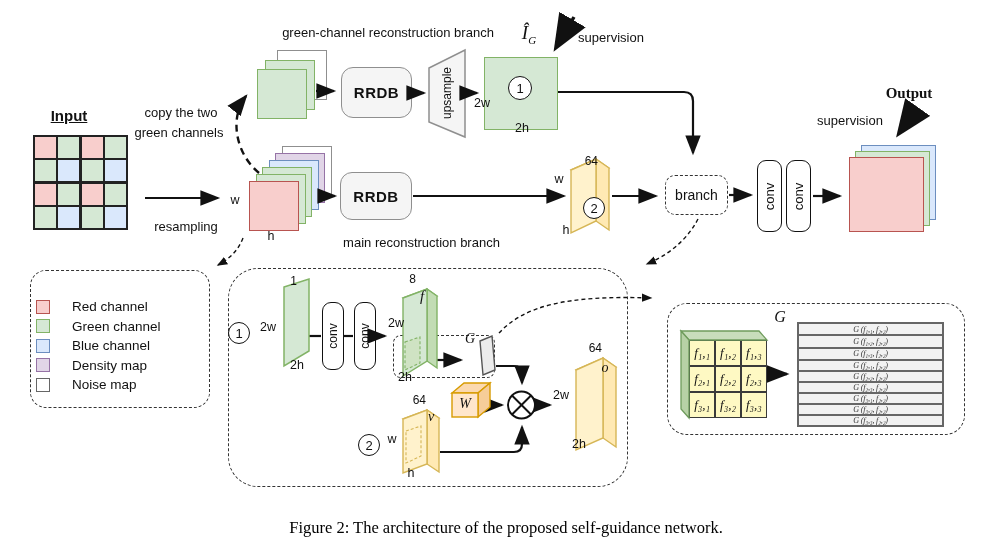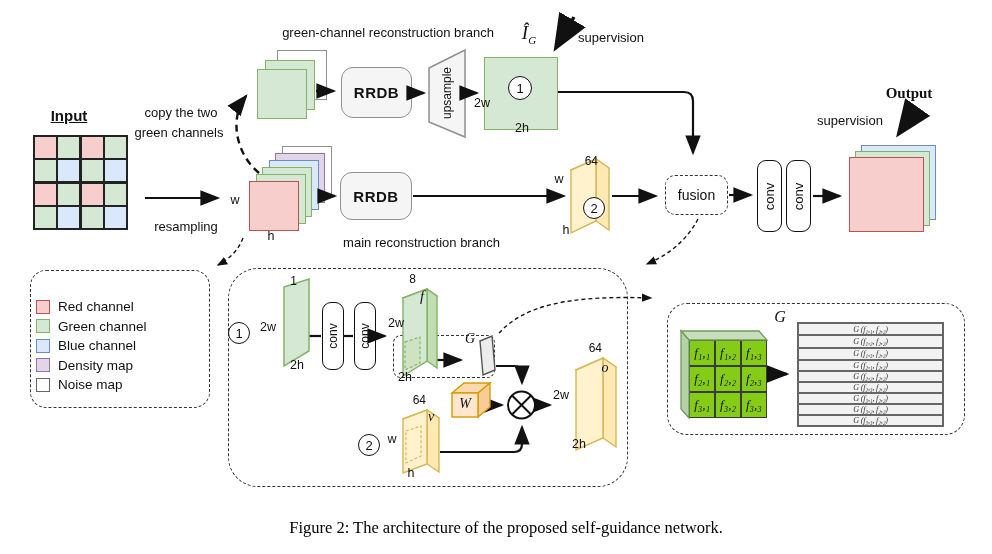--- a/index.html
+++ b/index.html
@@ -16,28 +16,28 @@
         display:flex;align-items:center;justify-content:center;font-weight:bold;font-size:15px;letter-spacing:.5px;box-sizing:border-box;}
   .convbox{position:absolute;z-index:2;background:#fff;border:1.6px solid #111;border-radius:9px;
         display:flex;align-items:center;justify-content:center;box-sizing:border-box;}
   .convbox span{transform:rotate(-90deg);font-size:13px;}
   .convbox.sm span{font-size:12px;}
   .rot{position:absolute;z-index:4;display:flex;align-items:center;justify-content:center;}
   .rot span{transform:rotate(-90deg);font-size:12px;}
   .dashbox{position:absolute;z-index:1;border:1.6px dashed #333;border-radius:22px;box-sizing:border-box;}
   .circnum{position:absolute;z-index:5;border:1.5px solid #111;border-radius:50%;background:#fff;
         display:flex;align-items:center;justify-content:center;font-size:13px;box-sizing:border-box;}
-  .legend-item{display:flex;align-items:center;gap:8px;height:15px;margin-bottom:4.5px;}
+  .legend-item{display:flex;align-items:center;gap:22px;height:15px;margin-bottom:4.5px;}
   .swatch{width:14px;height:14px;border:1.3px solid;box-sizing:border-box;flex:0 0 auto;}
   .bayer{position:absolute;z-index:2;display:grid;grid-template-columns:repeat(4,1fr);grid-template-rows:repeat(4,1fr);
         gap:2.5px;background:#222;border:2.5px solid #222;box-sizing:border-box;}
   .bc-r{background:#f8cecc;} .bc-g{background:#d5e8d4;} .bc-b{background:#dae8fc;}
   .mgrid{position:absolute;z-index:2;display:grid;box-sizing:border-box;}
   .fgrid{grid-template-columns:repeat(3,1fr);grid-template-rows:repeat(3,1fr);gap:1.6px;background:#3a3a3a;border:1.8px solid #3a3a3a;}
-  .fgrid>div{background:#84cc16;display:flex;align-items:center;justify-content:center;
+  .fgrid>div{background:#fef9c3;display:flex;align-items:center;justify-content:center;
         font:italic 13px "Liberation Serif",serif;}
   .ggrid{grid-template-columns:repeat(1,1fr);grid-template-rows:repeat(3,1fr);gap:2px;background:#666;border:2px solid #666;}
   .ggrid>div{background:#f2f2f2;display:flex;align-items:center;justify-content:center;
         font:italic 8.2px "Liberation Serif",serif;letter-spacing:-.2px;white-space:nowrap;color:#333;}
   .caption{position:absolute;left:10px;top:518px;width:992px;text-align:center;z-index:4;
         font:16.5px "Liberation Serif",serif;color:#000;}
 </style>
 </head>
 <body>
 
@@ -202,21 +202,21 @@
   <div class="lbl" style="left:334px;top:236px;width:175px;">main reconstruction branch</div>
 
   <div class="lbl tiny" style="left:574px;top:155px;width:24px;">64</div>
   <div class="lbl small" style="left:551px;top:172px;width:16px;">w</div>
   <div class="lbl small" style="left:558px;top:223px;width:16px;">h</div>
   <div class="circnum" style="left:583px;top:197px;width:22px;height:22px;">
       <span>2</span>
     </div>
 
   <div class="dashbox" style="left:665px;top:175px;width:63px;height:40px;border-radius:10px;z-index:2;display:flex;align-items:center;justify-content:center;">
-    <span style="font-size:14px;">fusion</span>
+    <span style="font-size:14px;">branch</span>
   </div>
 
   <div class="convbox" style="left:757px;top:160px;width:25px;height:72px;">
       <span>conv</span>
     </div>
   <div class="convbox" style="left:786px;top:160px;width:25px;height:72px;">
       <span>conv</span>
     </div>
 
   <div class="lbl bold" style="left:876px;top:85px;width:66px;font-family:Liberation Serif, serif;">Output</div>

